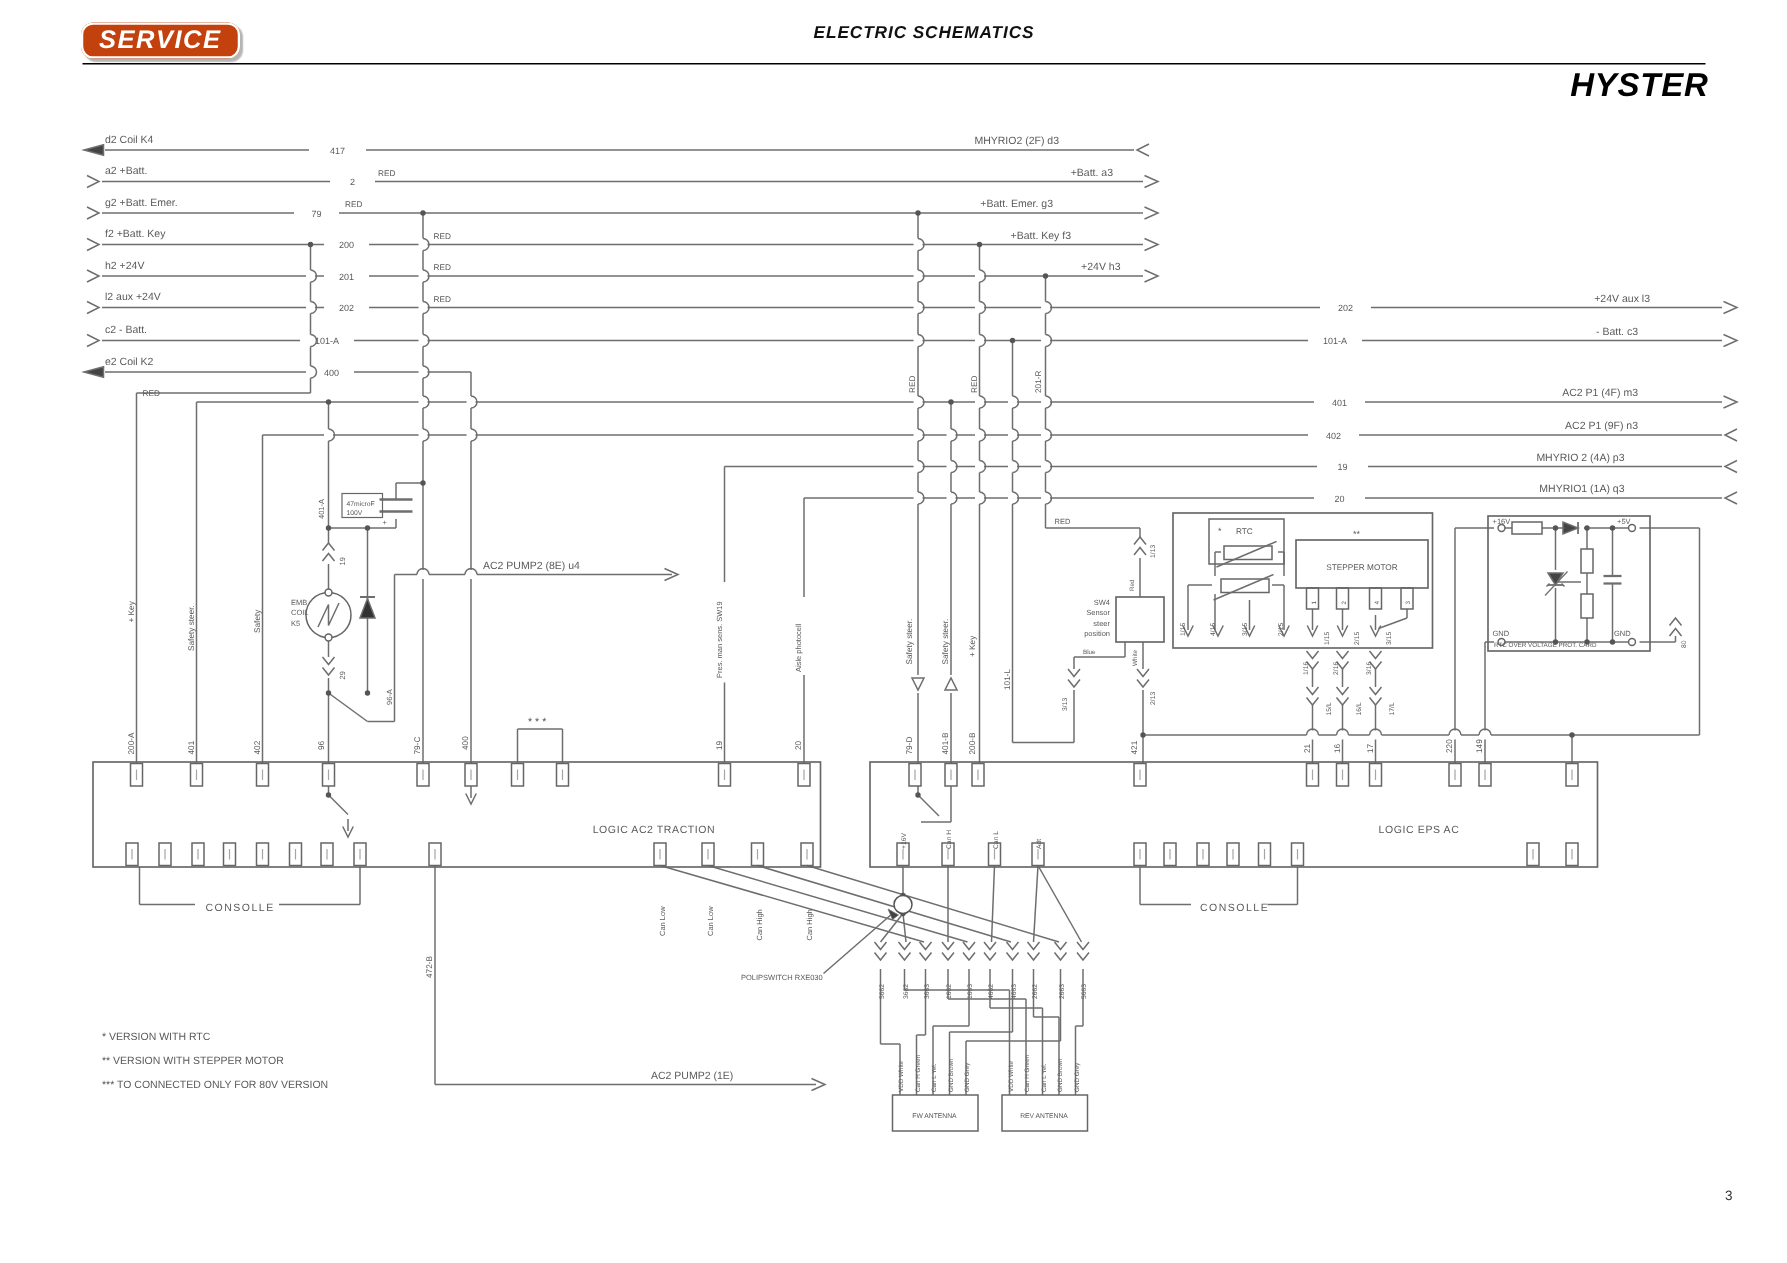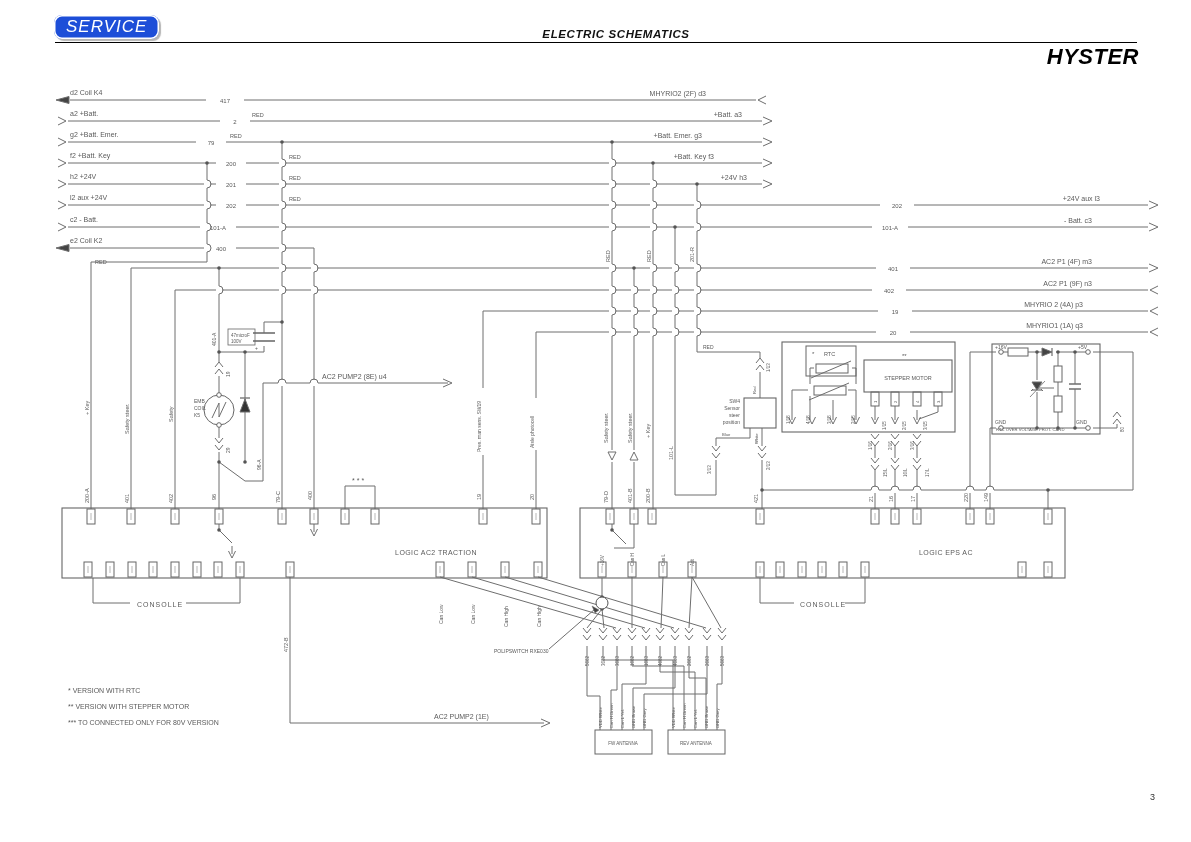--- a/index.html
+++ b/index.html
@@ -1,20 +1,20 @@
 <!DOCTYPE html>
 <html><head>
 <meta charset="utf-8">
 <style>
   html,body{margin:0;padding:0;background:#fff;}
   body{width:1191px;height:842px;position:relative;font-family:"Liberation Sans",sans-serif;}
-  #hdr-badge{position:absolute;left:54px;top:15px;background:#1d4ed8;color:#fff;
-    font-style:italic;font-weight:normal;font-size:17px;letter-spacing:1px;
+  #hdr-badge{position:absolute;left:54px;top:15px;background:#c2410c;color:#fff;
+    font-style:italic;font-weight:bold;font-size:17px;letter-spacing:1px;
     padding:2px 12px;border-radius:8px;box-shadow:inset 0 0 0 1.5px #fff,2px 2px 1px #b5b5b5;}
-  #hdr-title{position:absolute;left:446px;top:28px;width:340px;text-align:center;
+  #hdr-title{position:absolute;left:446px;top:16px;width:340px;text-align:center;
     font-weight:bold;font-style:italic;font-size:11.5px;letter-spacing:.6px;color:#111;}
   #hdr-brand{position:absolute;right:52px;top:18px;font-weight:900;font-style:italic;
     font-size:22px;letter-spacing:.5px;color:#000;margin-top:26px;}
   #hdr-rule{position:absolute;left:55px;top:42px;width:1082px;height:1.4px;background:#000;}
   #page-num{position:absolute;right:36px;top:792px;font-size:9px;color:#333;}
   svg{position:absolute;left:0;top:0;}
   svg text{fill:#5a5a5a;}
   .t7{font-size:7px}.t6{font-size:6px}.t55{font-size:5.5px}
   .t5{font-size:5px}.t45{font-size:4.5px}.t4{font-size:4.2px}
   .mid{text-anchor:middle}.end{text-anchor:end}

